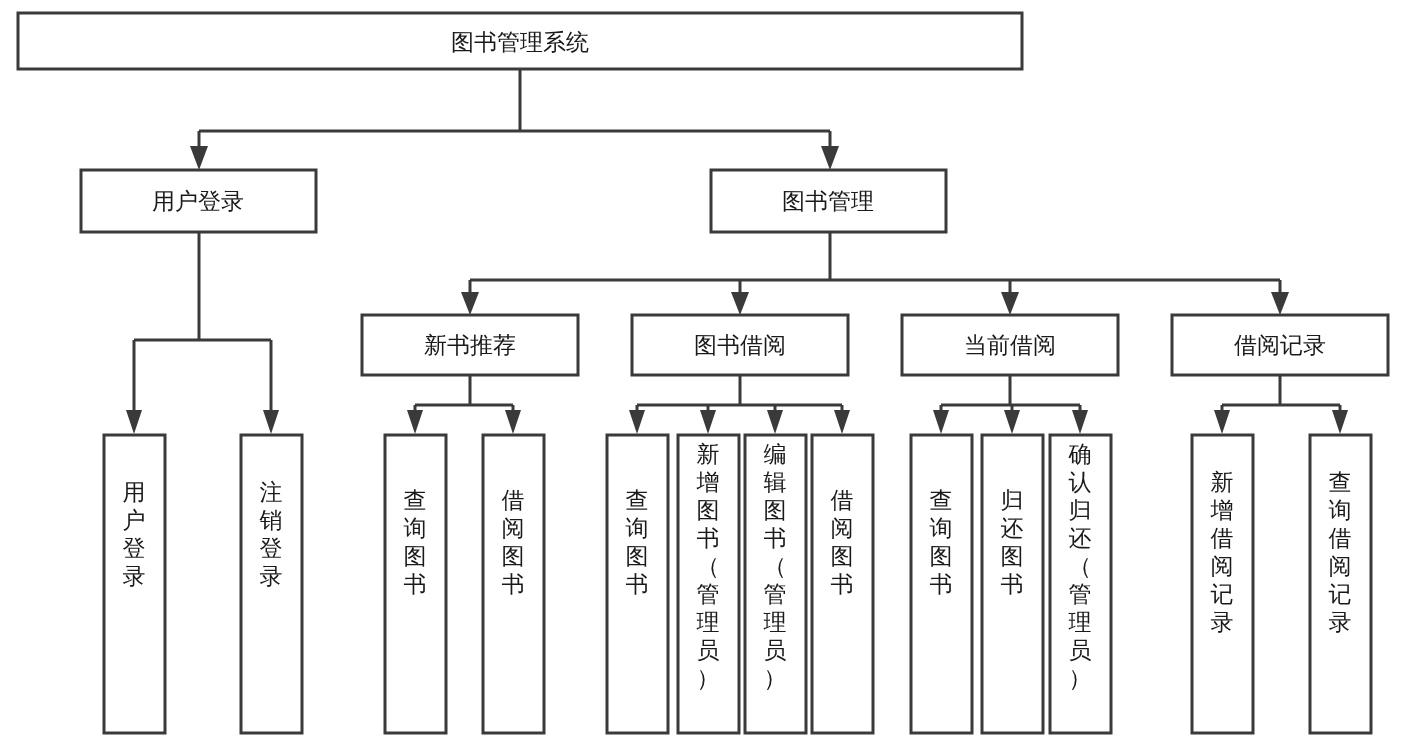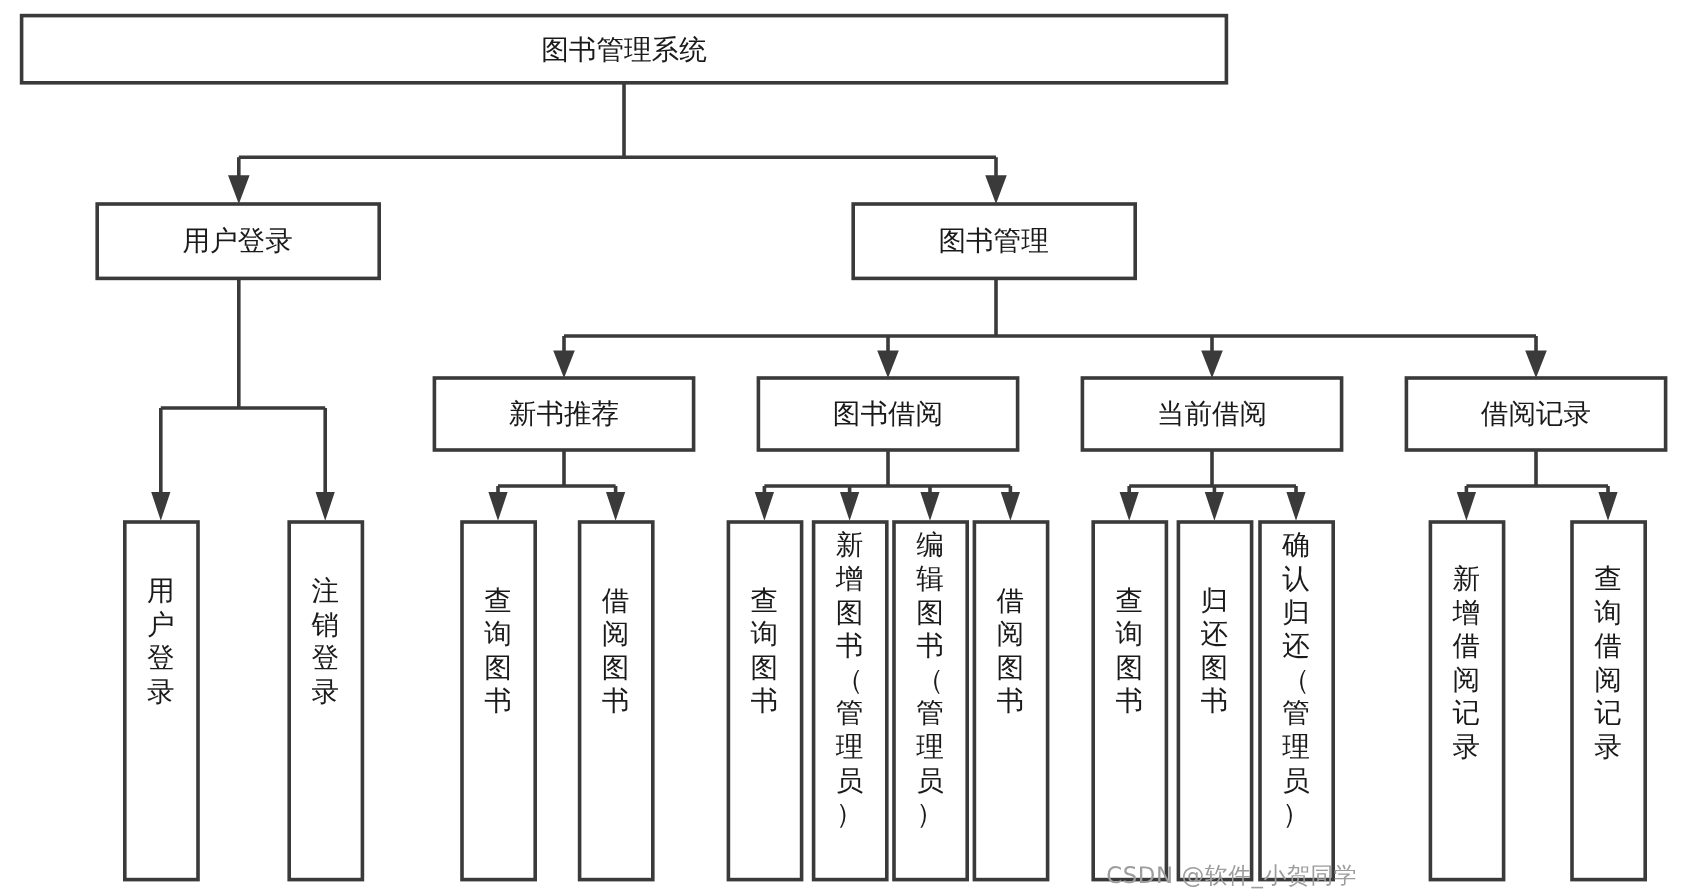--- a/index.html
+++ b/index.html
@@ -13,21 +13,20 @@
     height: 747px;
     font-family: "DejaVu Sans", "Liberation Sans", sans-serif;
     overflow: hidden;
     position: relative;
   }
   #diagram-root {
     position: relative;
     width: 1125px;
     height: 747px;
     background: #ffffff;
-    padding-left: 12px;
   }
   svg#flow-svg {
     position: absolute;
     top: 0;
     left: 0;
     width: 1405px;
     height: 747px;
     display: block;
   }
   .node-box {
@@ -248,15 +247,14 @@
       <text class="node-label-v" x="1222" y="490"><tspan x="1222" dy="0">新</tspan><tspan x="1222" dy="28">增</tspan><tspan x="1222" dy="28">借</tspan><tspan x="1222" dy="28">阅</tspan><tspan x="1222" dy="28">记</tspan><tspan x="1222" dy="28">录</tspan></text>
     </g>
 
     <g>
       <rect class="node-box" x="1310" y="435" width="61" height="298"></rect>
       <text class="node-label-v" x="1340" y="490"><tspan x="1340" dy="0">查</tspan><tspan x="1340" dy="28">询</tspan><tspan x="1340" dy="28">借</tspan><tspan x="1340" dy="28">阅</tspan><tspan x="1340" dy="28">记</tspan><tspan x="1340" dy="28">录</tspan></text>
     </g>
 
   </svg>
 
-  <div class="watermark-text">CSDN @软件_小贺同学</div>
 
 </div>
 
 </body></html>

